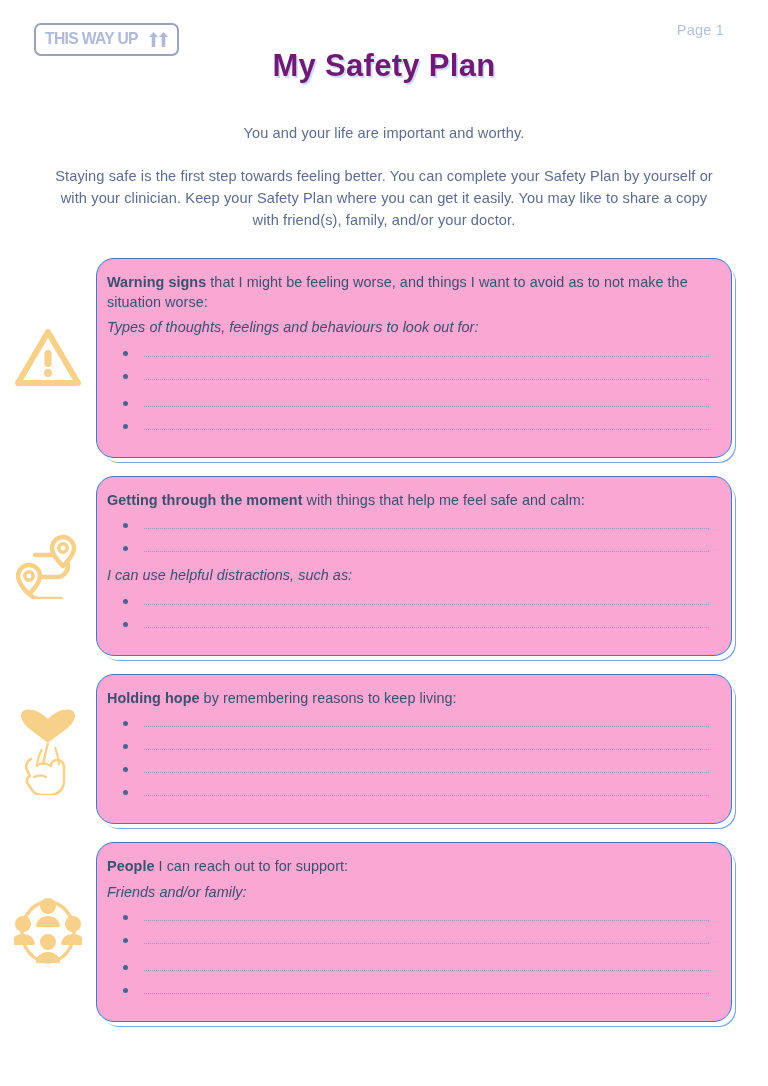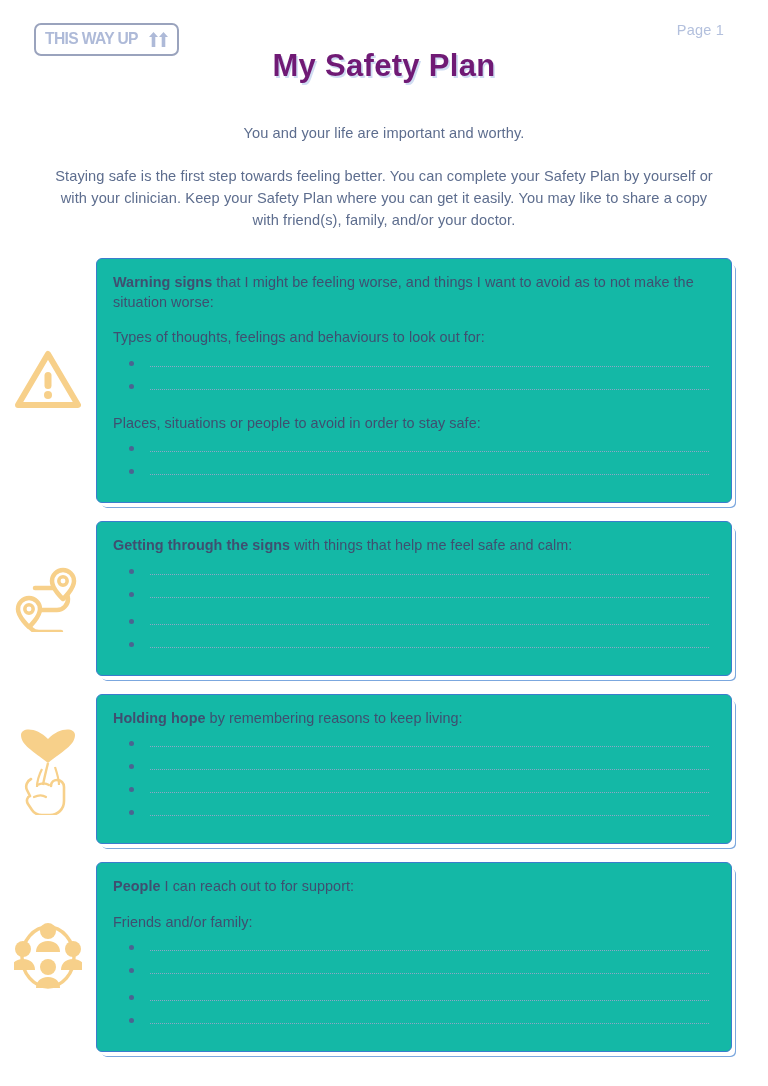--- a/index.html
+++ b/index.html
@@ -111,40 +111,41 @@
     align-items: center;
     justify-content: center;
   }
   .icon-slot svg { display: block; }
 
   .card {
     position: relative;
     flex: 1;
     margin-right: 36px;
     border: 1.7px solid #3b7ccd;
-    border-radius: 6px;
-    background: #14b8a6;
-    padding: 13px 22px 15px 16px;
+    border-radius: 18px;
+    background: #f9a8d4;
+    padding: 13px 22px 15px 10px;
     box-shadow: 4px 5px 0 -1px #ffffff, 5px 6px 0 -1px #7ba7de;
   }
 
   .card-heading {
     font-size: 14.4px;
     color: #3f4f70;
     line-height: 1.42;
     letter-spacing: 0.05px;
   }
   .card-heading b { font-weight: bold; }
 
   .card-sub {
     font-size: 14.4px;
     color: #3f4f70;
     line-height: 1.42;
     letter-spacing: 0.05px;
-    margin-top: 15px;
+    margin-top: 5px;
+    font-style: italic;
   }
 
   .blank-list {
     list-style: none;
     margin: 4px 0 4px 0;
     padding: 0;
   }
 
   .blank-row {
     display: flex;
@@ -214,21 +215,20 @@
         <div class="blank-list gap-after">
           <div class="blank-row">
               <span class="blank-bullet"></span>
               <span class="blank-line"></span>
             </div>
           <div class="blank-row">
               <span class="blank-bullet"></span>
               <span class="blank-line"></span>
             </div>
         </div>
-        <div class="card-sub">Places, situations or people to avoid in order to stay safe:</div>
         <div class="blank-list">
           <div class="blank-row">
               <span class="blank-bullet"></span>
               <span class="blank-line"></span>
             </div>
           <div class="blank-row">
               <span class="blank-bullet"></span>
               <span class="blank-line"></span>
             </div>
         </div>
@@ -240,32 +240,33 @@
         <svg width="70" height="66" viewBox="0 0 70 66">
           <path d="M22 22 H44 a11 11 0 0 1 0 22 H26 a11 11 0 0 0 0 22 H48" fill="none" stroke="#f7d08a" stroke-width="4.5" stroke-linecap="round"></path>
           <path d="M50 4 a11 11 0 0 1 11 11 c0 8 -11 18 -11 18 s-11 -10 -11 -18 a11 11 0 0 1 11 -11 Z" fill="#ffffff" stroke="#f7d08a" stroke-width="4.5" stroke-linejoin="round"></path>
           <circle cx="50" cy="15" r="4.2" fill="none" stroke="#f7d08a" stroke-width="3.5"></circle>
           <path d="M16 32 a11 11 0 0 1 11 11 c0 8 -11 18 -11 18 s-11 -10 -11 -18 a11 11 0 0 1 11 -11 Z" fill="#ffffff" stroke="#f7d08a" stroke-width="4.5" stroke-linejoin="round"></path>
           <circle cx="16" cy="43" r="4.2" fill="none" stroke="#f7d08a" stroke-width="3.5"></circle>
         </svg>
       </div>
       <div class="card">
         <div class="card-heading">
-          <b>Getting through the signs</b><span> with things that help me feel safe and calm:</span>
+          <b>Getting through the moment</b><span> with things that help me feel safe and calm:</span>
         </div>
         <div class="blank-list gap-after">
           <div class="blank-row">
               <span class="blank-bullet"></span>
               <span class="blank-line"></span>
             </div>
           <div class="blank-row">
               <span class="blank-bullet"></span>
               <span class="blank-line"></span>
             </div>
         </div>
+        <div class="card-sub">I can use helpful distractions, such as:</div>
         <div class="blank-list">
           <div class="blank-row">
               <span class="blank-bullet"></span>
               <span class="blank-line"></span>
             </div>
           <div class="blank-row">
               <span class="blank-bullet"></span>
               <span class="blank-line"></span>
             </div>
         </div>

